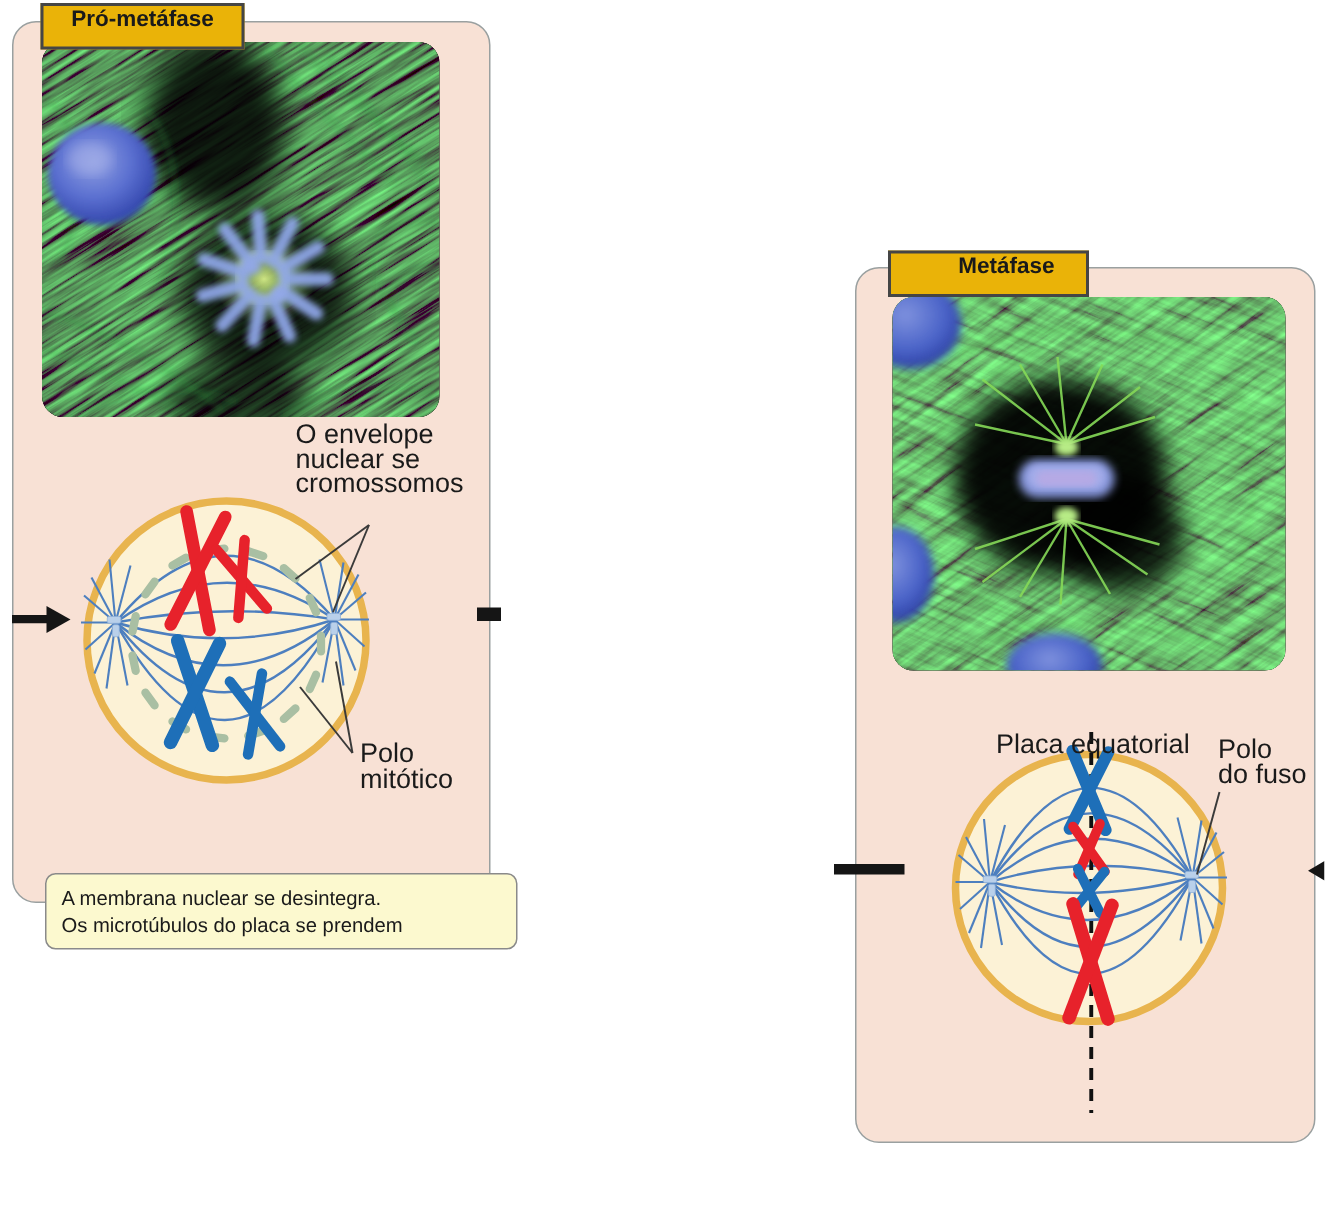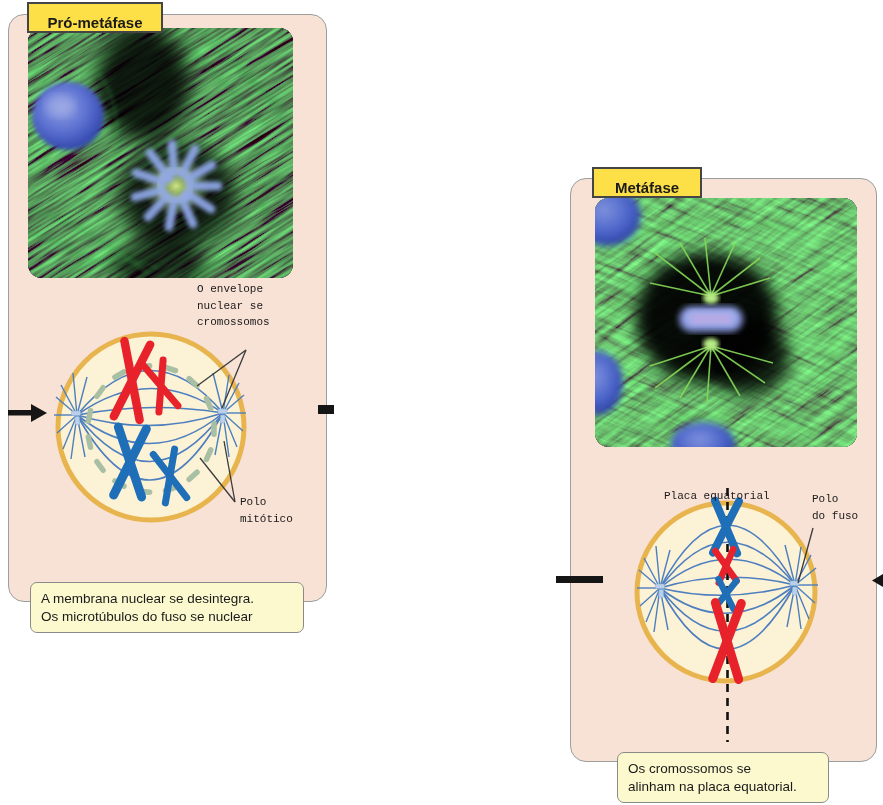--- a/index.html
+++ b/index.html
@@ -1,40 +1,40 @@
 <!DOCTYPE html>
 <html><head>
 <meta charset="utf-8">
 <style>
   html,body{margin:0;padding:0;background:#ffffff;}
   .stage{position:relative;width:883px;height:805px;background:#ffffff;
          font-family:"Liberation Sans",sans-serif;color:#1a1a1a;overflow:hidden;}
   .panel{position:absolute;background:#f8e1d5;border:1.5px solid #9aa0a0;border-radius:16px;}
   .panel-left{left:8px;top:14px;width:317px;height:586px;}
   .panel-right{left:570px;top:178px;width:305px;height:582px;}
-  .tab{position:absolute;background:#fde047;border:2px solid #454545;z-index:7;
-       font-weight:bold;font-size:15px;display:flex;align-items:flex-end;justify-content:center;}
+  .tab{position:absolute;background:#eab308;border:2px solid #454545;z-index:7;
+       font-weight:bold;font-size:15px;display:flex;align-items:flex-start;justify-content:center;}
   .tab-left{left:27px;top:2px;width:132px;height:27px;}
-  .tab-right{left:592px;top:167px;width:106px;height:27px;}
+  .tab-right{left:592px;top:167px;width:106px;height:27px;padding-left:24px;}
   .micrograph{position:absolute;border-radius:14px;overflow:hidden;background:#020503;}
   .mg-left{left:28px;top:28px;width:265px;height:250px;}
   .mg-right{left:595px;top:198px;width:262px;height:249px;}
   .cellsvg{position:absolute;}
   .cell-left{left:51px;top:327px;width:200px;height:200px;}
   .cell-right{left:630px;top:480px;width:192px;height:270px;}
-  .lbl{position:absolute;font-size:11px;line-height:16.5px;z-index:6;font-family:Liberation Mono, monospace;}
+  .lbl{position:absolute;font-size:18px;line-height:16.5px;z-index:6;}
   .lbl div{white-space:nowrap;}
   .lbl-envelope{left:197px;top:281px;}
   .lbl-fuso{left:240px;top:494px;}
   .lbl-placa{left:664px;top:488px;}
   .lbl-polo{left:812px;top:491px;}
   .caption{position:absolute;background:#fcf9cf;border:1.5px solid #8a8a8a;border-radius:7px;
            font-size:13.5px;line-height:17.5px;padding:7px 10px;z-index:8;box-sizing:border-box;}
   .caption div{white-space:nowrap;}
-  .cap-left{left:30px;top:582px;width:274px;}
+  .cap-left{left:30px;top:582px;width:315px;}
   .cap-right{left:617px;top:752px;width:212px;}
   .overlay{position:absolute;left:0;top:0;width:883px;height:805px;z-index:5;pointer-events:none;}
 </style>
 </head>
 <body>
 
 <div class="stage">
 
   <section class="panel panel-left"></section>
 
@@ -193,21 +193,21 @@
     <div>cromossomos</div>
   </div>
 
   <div class="lbl lbl-fuso">
     <div>Polo</div>
     <div>mitótico</div>
   </div>
 
   <div class="caption cap-left">
     <div>A membrana nuclear se desintegra.</div>
-    <div>Os microtúbulos do fuso se nuclear</div>
+    <div>Os microtúbulos do placa se prendem</div>
   </div>
 
   <section class="panel panel-right"></section>
 
   <div class="tab tab-right">
     <span>Metáfase</span>
   </div>
 
   <div class="micrograph mg-right">
     <svg width="262" height="249" viewBox="0 0 262 249">
@@ -335,24 +335,20 @@
 
   <div class="lbl lbl-placa">
     <div>Placa equatorial</div>
   </div>
 
   <div class="lbl lbl-polo">
     <div>Polo</div>
     <div>do fuso</div>
   </div>
 
-  <div class="caption cap-right">
-    <div>Os cromossomos se</div>
-    <div>alinham na placa equatorial.</div>
-  </div>
 
   <svg class="overlay" viewBox="0 0 883 805">
     <g stroke="#3a3a3a" stroke-width="1.3">
       <line x1="246" y1="350" x2="197" y2="386"></line>
       <line x1="246" y1="350" x2="222" y2="408"></line>
     </g>
     <g stroke="#3a3a3a" stroke-width="1.3">
       <line x1="235" y1="502" x2="200" y2="458"></line>
       <line x1="235" y1="502" x2="224" y2="441"></line>
     </g>

